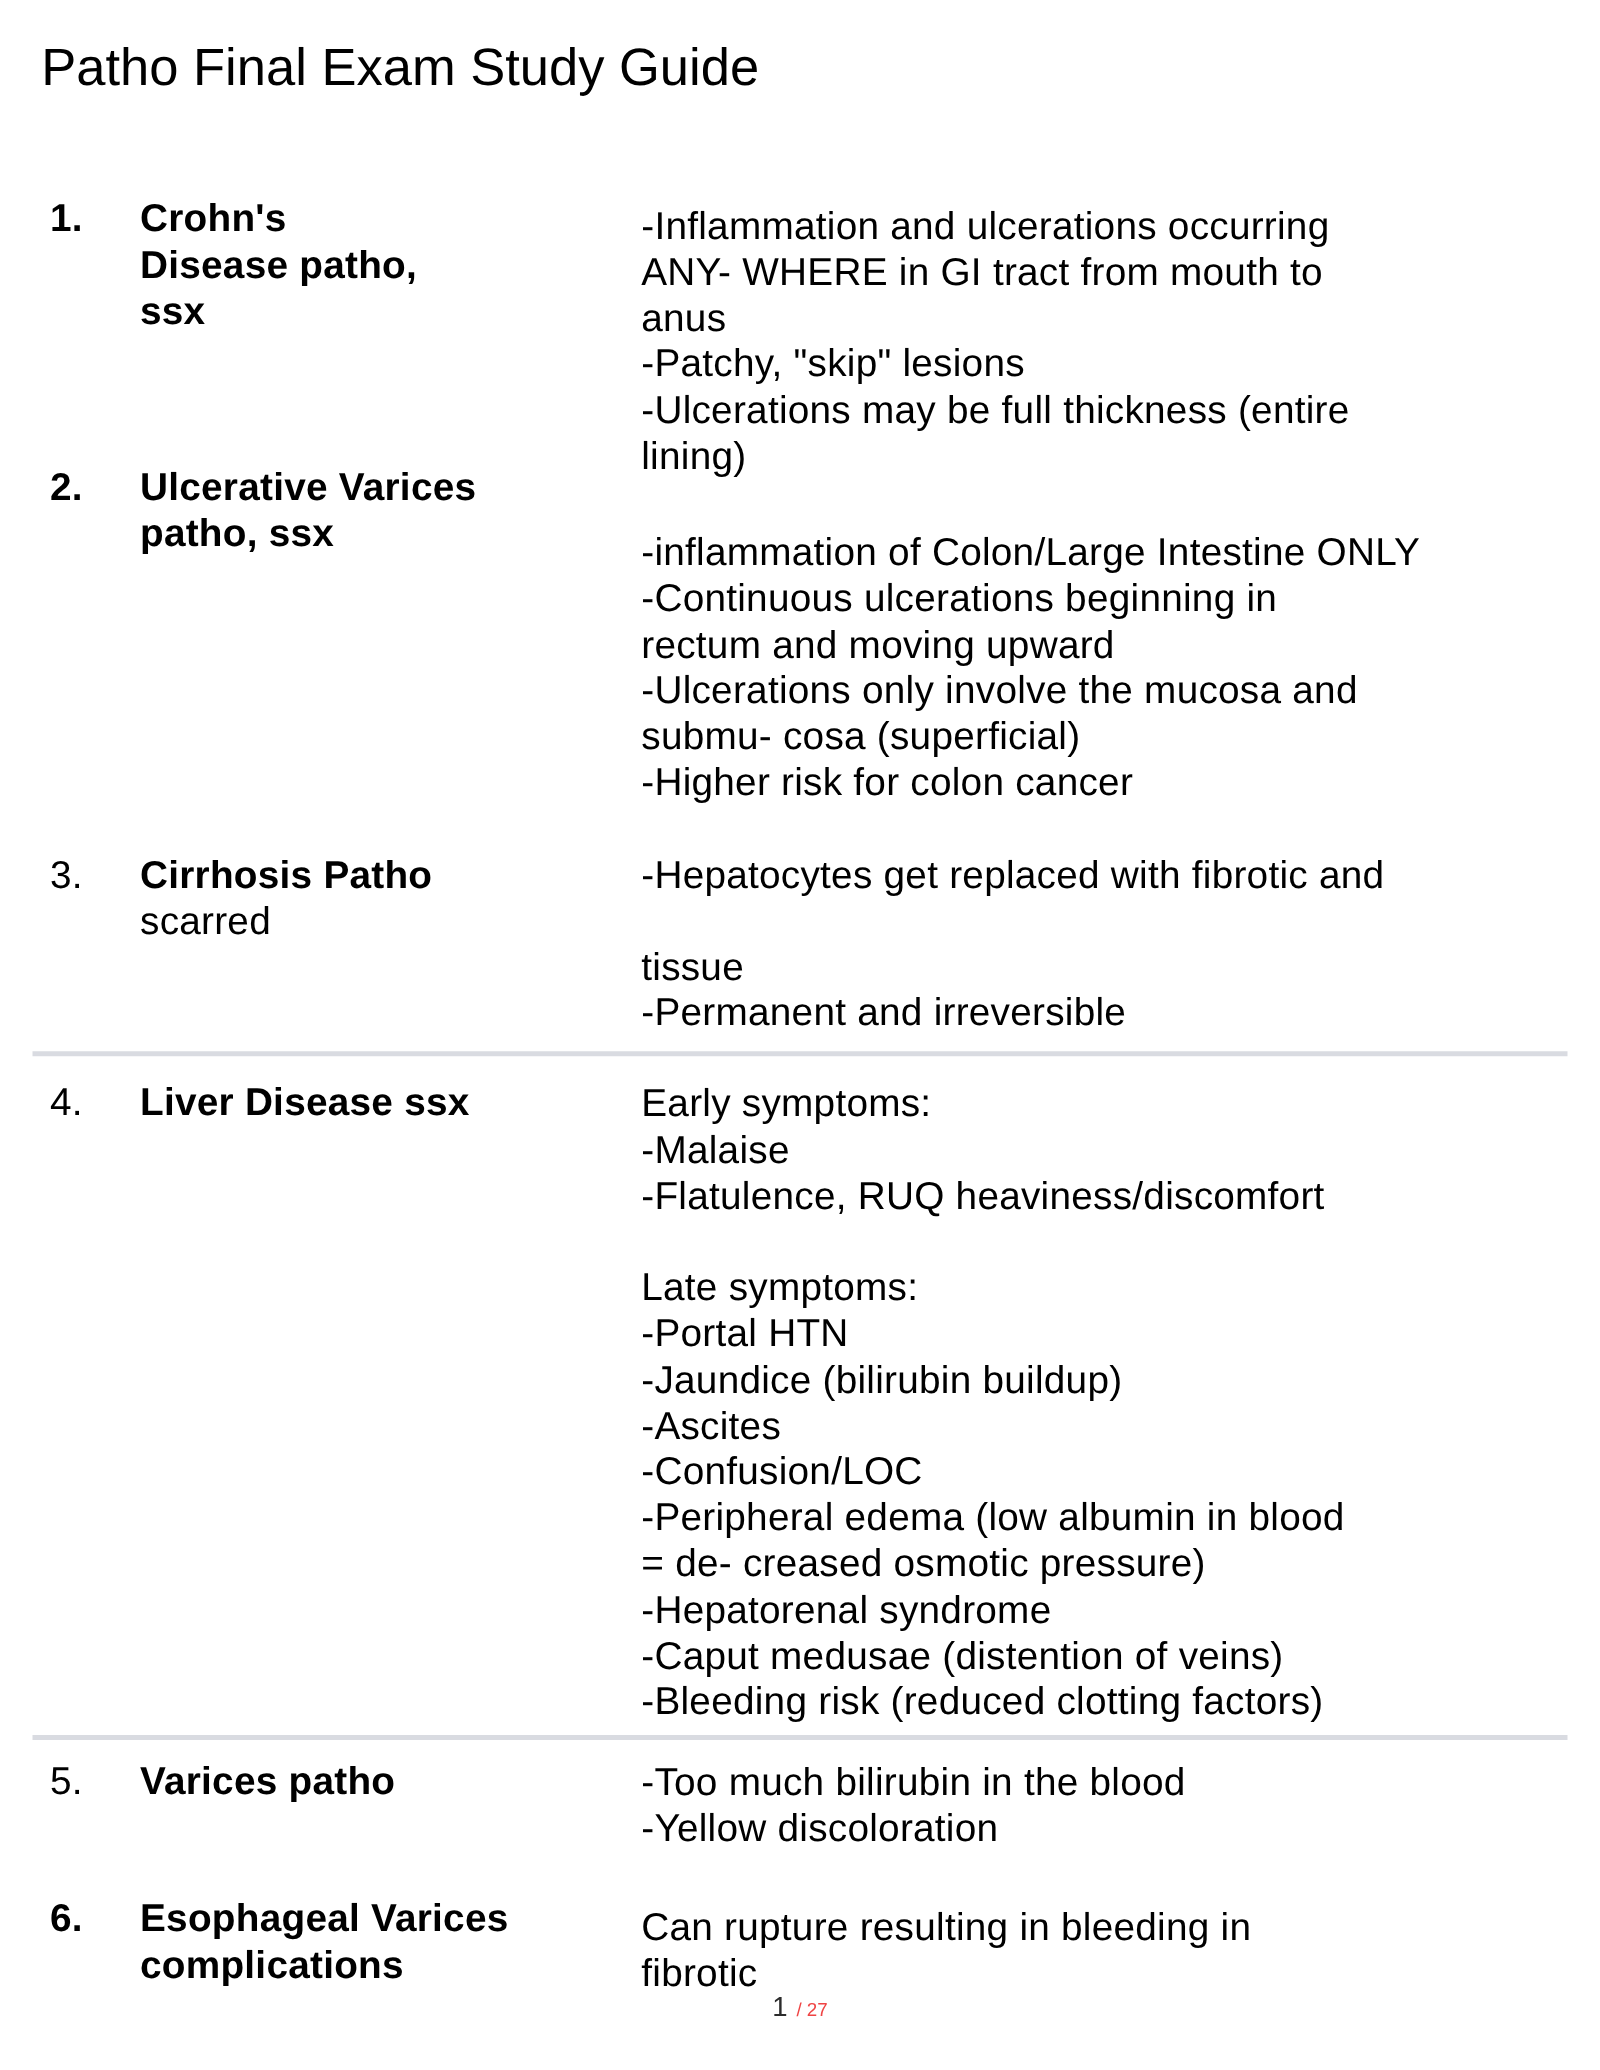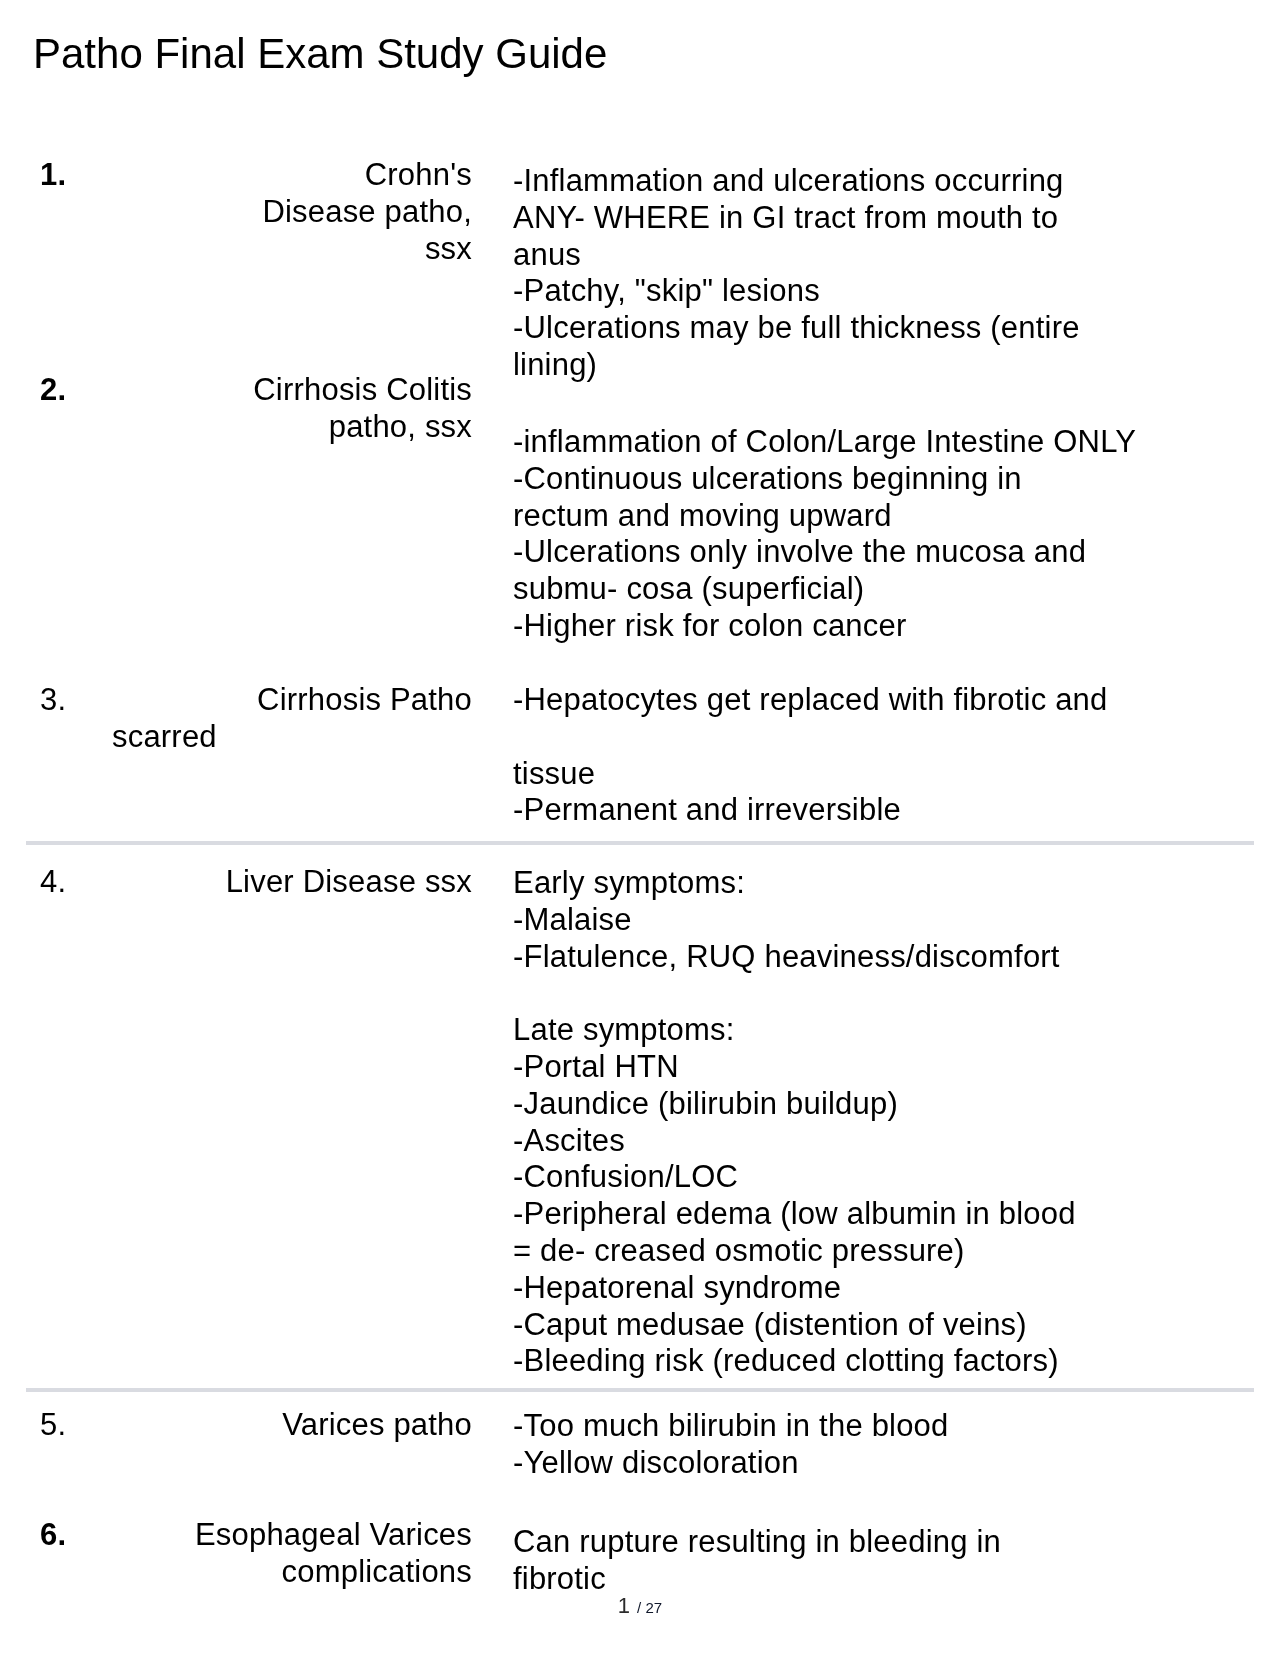--- a/index.html
+++ b/index.html
@@ -39,23 +39,22 @@
   .term {
     position: absolute;
     left: 112px;
     top: 0;
     width: 360px;
     font-size: 31px;
     line-height: 36.8px;
     letter-spacing: 0.2px;
   }
   .term-main {
-    font-weight: normal;
+    font-weight: bold;
     white-space: pre-line;
-    text-align: right;
   }
   .term-sub {
     font-weight: normal;
     white-space: pre-line;
   }
   .def {
     position: absolute;
     left: 486px;
     top: 0;
     width: 790px;
@@ -81,21 +80,21 @@
     justify-content: center;
     align-items: baseline;
     gap: 7px;
   }
   .page-num {
     font-size: 22px;
     color: #2b2b2b;
   }
   .page-count {
     font-size: 15px;
-    color: #0f172a;
+    color: #ef4444;
   }
 </style>
 </head>
 <body>
 
 <h1 class="doc-title">Patho Final Exam Study Guide</h1>
 
 <div class="row" style="top:157px">
   <div class="num bold">1.</div>
   <div class="term">
@@ -108,21 +107,21 @@
 ANY- WHERE in GI tract from mouth to
 anus
 -Patchy, "skip" lesions
 -Ulcerations may be full thickness (entire
 lining)</div>
 </div>
 
 <div class="row" style="top:372px">
   <div class="num bold">2.</div>
   <div class="term">
-    <div class="term-main">Cirrhosis Colitis
+    <div class="term-main">Ulcerative Varices
 patho, ssx</div>
     <div class="term-sub"></div>
   </div>
   <div class="def" style="top:52px">-inflammation of Colon/Large Intestine ONLY
 -Continuous ulcerations beginning in
 rectum and moving upward
 -Ulcerations only involve the mucosa and
 submu- cosa (superficial)
 -Higher risk for colon cancer</div>
 </div>

